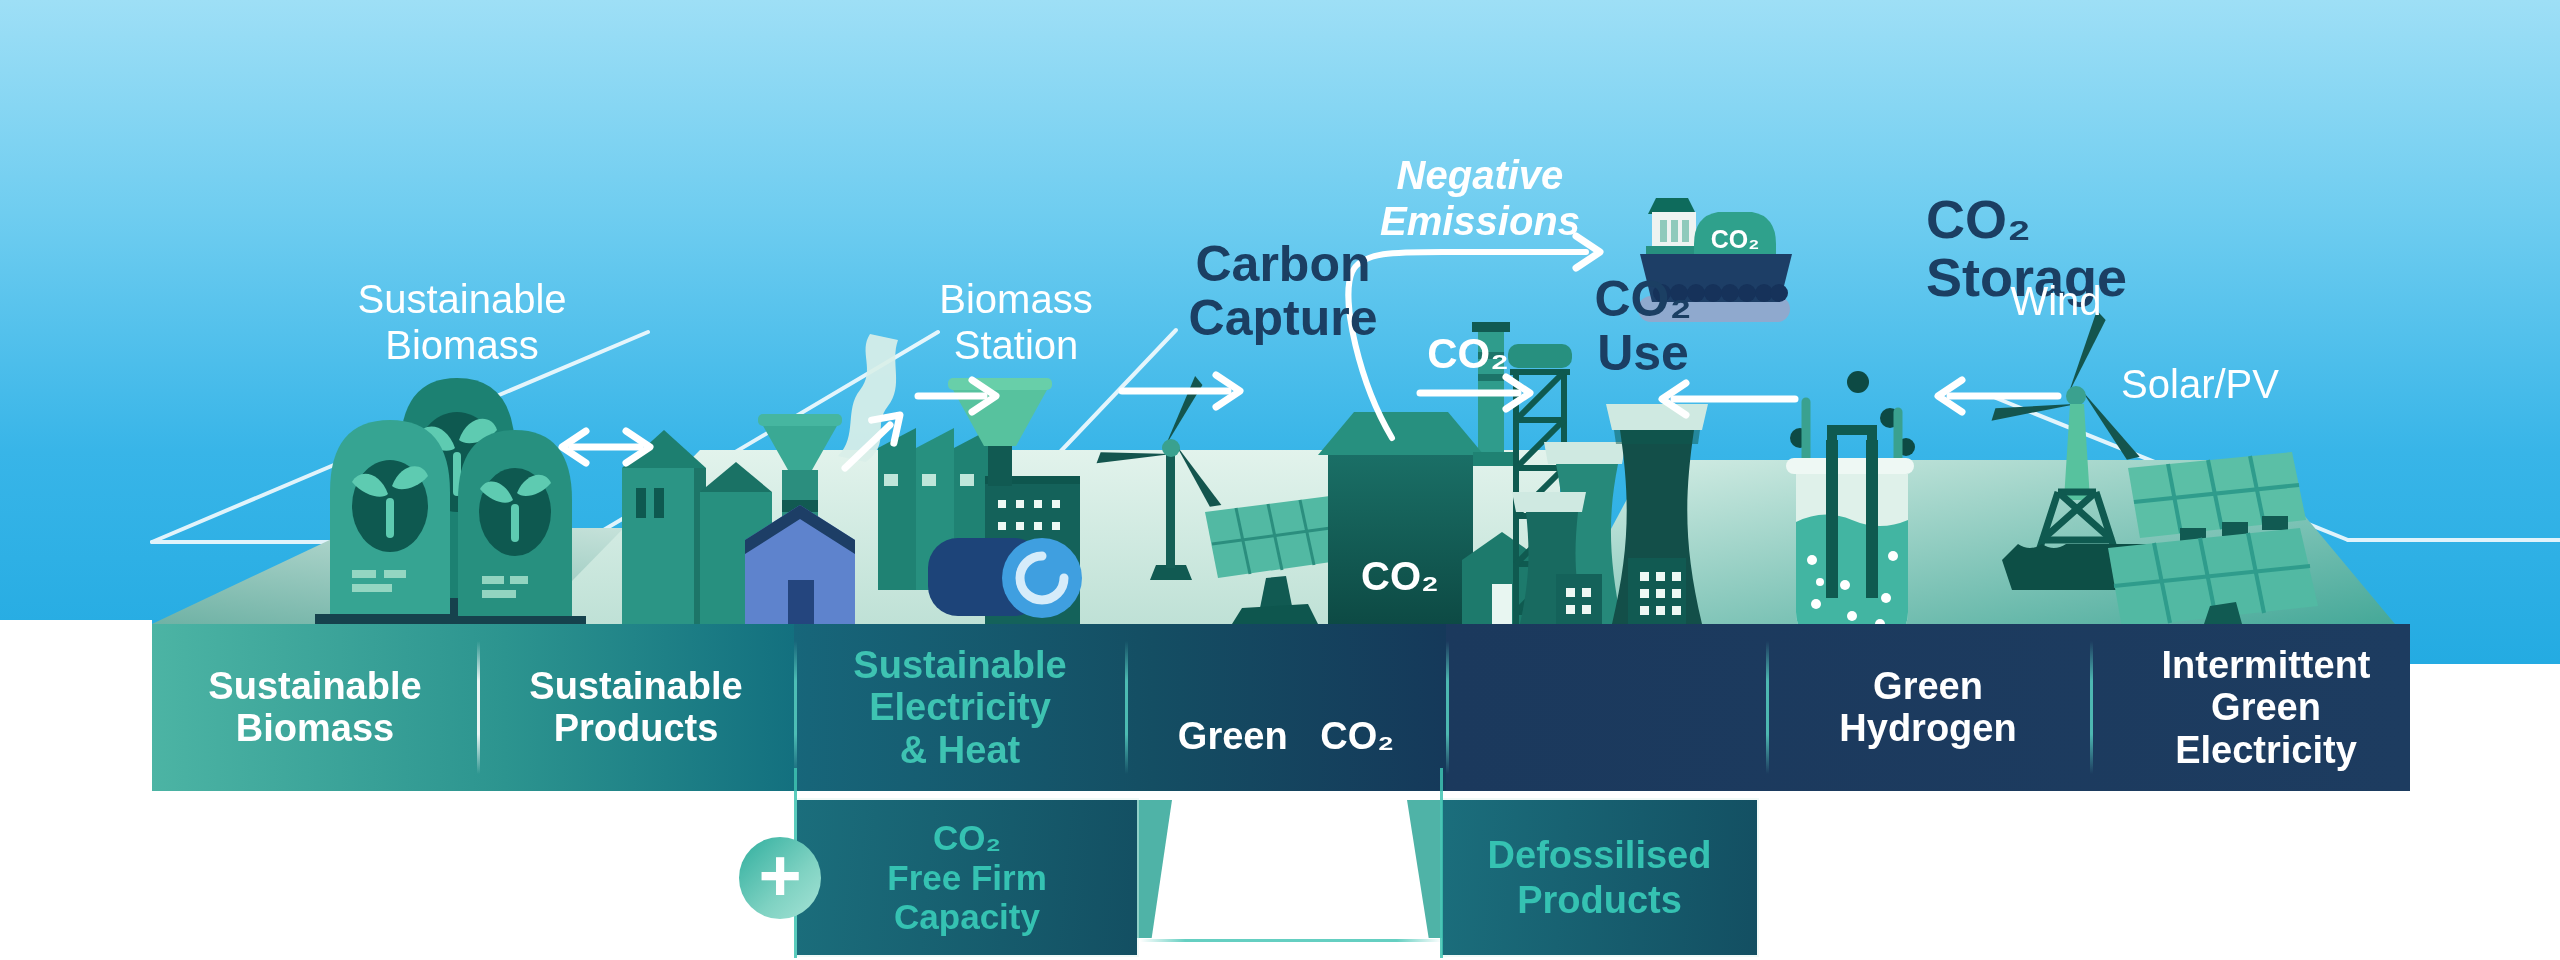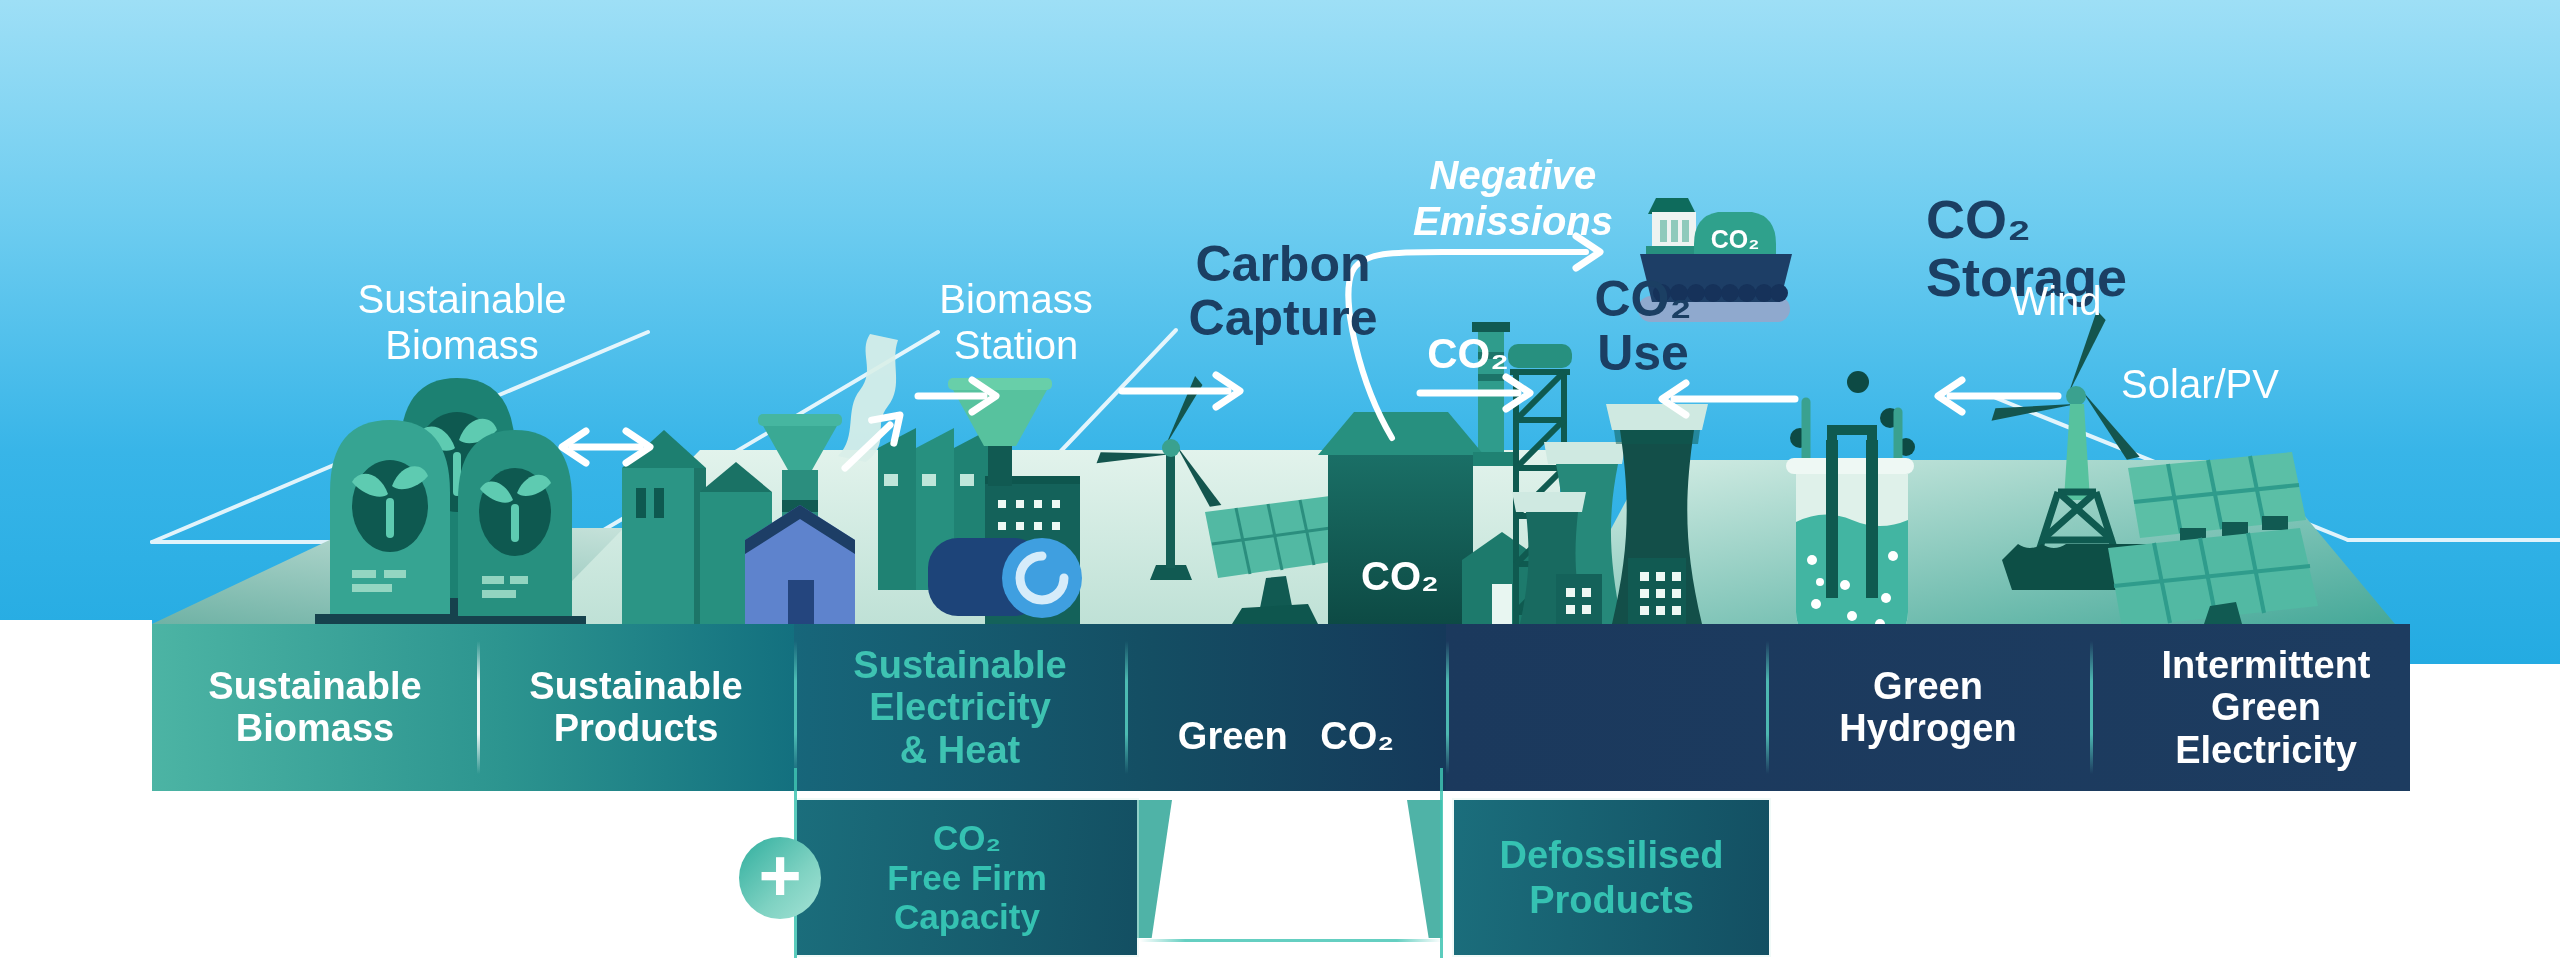--- a/index.html
+++ b/index.html
@@ -9,21 +9,21 @@
   .sky{position:absolute;left:0;top:0;width:2560px;height:664px;
        background:linear-gradient(180deg,#9edff6 0%,#6fcdf0 32%,#38b5e8 68%,#24abe2 100%);}
   .sky-mask-left{position:absolute;left:0;top:620px;width:152px;height:60px;background:#fff;}
   
   svg.scene{position:absolute;left:0;top:0;z-index:2;}
   
   .sc-lbl{position:absolute;z-index:3;transform:translate(-50%,-50%);text-align:center;
           white-space:pre-line;color:#fff;font-size:40px;line-height:1.16;}
   .sc-lbl.navy{color:#1b3f63;font-weight:700;font-size:50px;line-height:1.08;}
   .sc-lbl.boldwhite{font-weight:700;}
-  .sc-lbl.italic{font-style:italic;font-weight:700;margin-left:33px;}
+  .sc-lbl.italic{font-style:italic;font-weight:700;}
   #lbl-sustainable-biomass{left:462px;top:322px;}
   #lbl-bio-refinery{left:718px;top:322px;}
   #lbl-biomass-station{left:1016px;top:322px;}
   #lbl-carbon-capture{left:1283px;top:291px;}
   #lbl-co2-arrow{left:1468px;top:354px;font-size:42px;}
   #lbl-negative-emissions{left:1480px;top:198px;}
   #lbl-co2-use{left:1643px;top:326px;}
   #lbl-co2-storage{left:1926px;top:248px;transform:translate(0,-50%);text-align:left;font-size:54px;}
   #lbl-wind{left:2056px;top:301px;}
   #lbl-solar-pv{left:2200px;top:384px;}
@@ -39,21 +39,21 @@
   .bseg{position:absolute;top:50%;transform:translate(-50%,-50%);z-index:3;text-align:center;
         white-space:pre-line;color:#fff;font-weight:700;font-size:38px;line-height:1.13;width:320px;}
   .bseg.tealtxt{color:#3ec3b2;}
   .bseg.wide{word-spacing:22px;}
   
   .fbox{position:absolute;z-index:5;display:flex;align-items:center;justify-content:center;
         text-align:center;white-space:pre-line;color:#35c2b2;font-weight:700;
         background:linear-gradient(95deg,#1b6e7c 0%,#134f62 100%);
         box-shadow:0 0 0 2px rgba(225,243,239,.45);}
   #box-co2-free{left:797px;top:800px;width:340px;height:155px;font-size:35px;line-height:1.14;}
-  #box-defossilised{left:1442px;top:800px;width:315px;height:155px;font-size:38px;line-height:1.16;margin-left:12px;}
+  #box-defossilised{left:1442px;top:800px;width:315px;height:155px;font-size:38px;line-height:1.16;}
   .wedge{position:absolute;z-index:5;background:#4fb3a7;}
   #wedge-left{left:1137px;top:800px;width:35px;height:138px;clip-path:polygon(0 0,100% 0,42% 100%,0 100%);}
   #wedge-right{left:1407px;top:800px;width:35px;height:138px;clip-path:polygon(0 0,100% 0,100% 100%,62% 100%);}
   .vline{position:absolute;z-index:6;width:3px;background:rgba(62,195,178,.85);}
   #vline-left{left:794px;top:768px;height:190px;}
   #vline-right{left:1440px;top:768px;height:190px;}
   .hline{position:absolute;z-index:6;height:3px;
          background:linear-gradient(90deg,rgba(62,195,178,0),rgba(62,195,178,.8) 15%,rgba(62,195,178,.8) 85%,rgba(62,195,178,0));}
   #hline-funnel{left:1140px;top:939px;width:302px;}
   .plus-circle{position:absolute;z-index:6;left:739px;top:837px;width:82px;height:82px;border-radius:50%;

